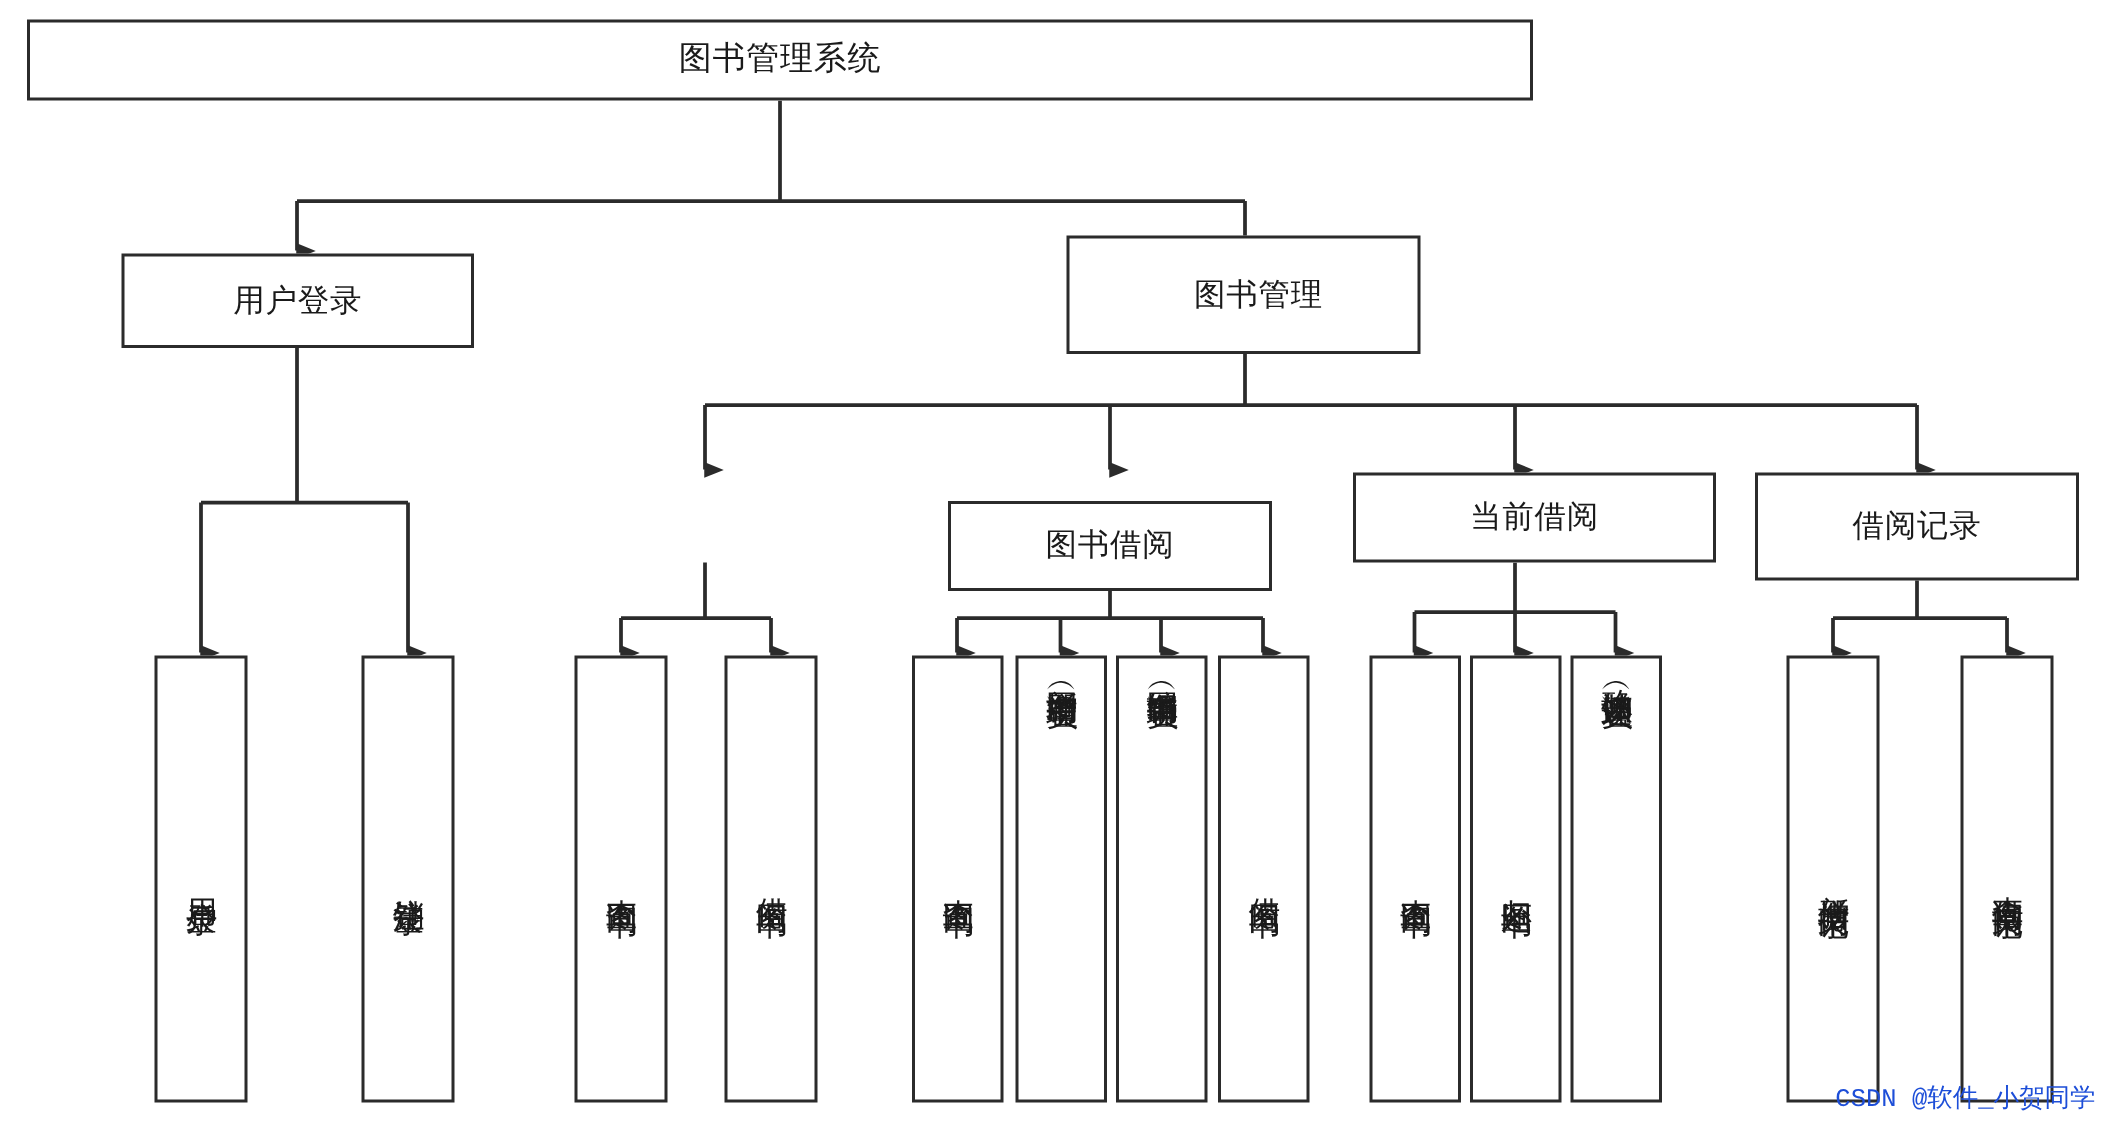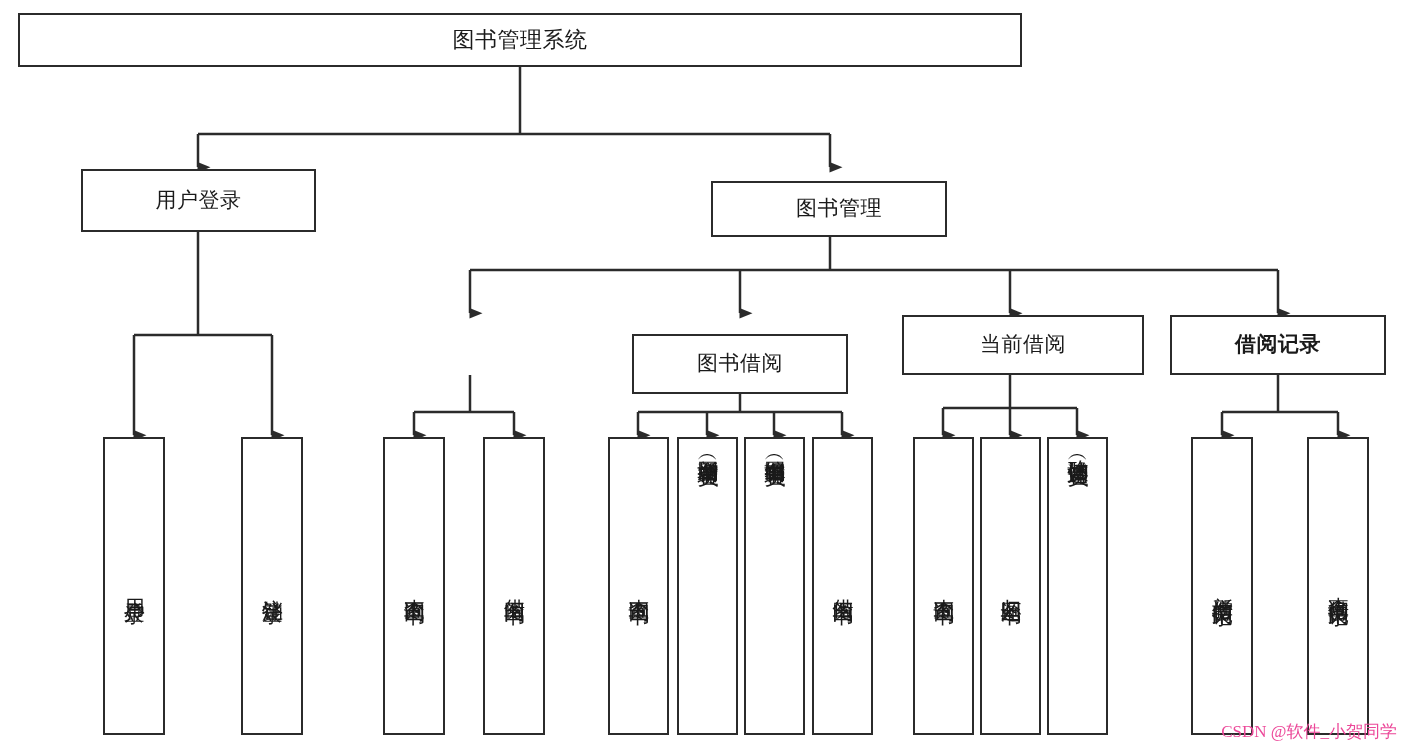--- a/index.html
+++ b/index.html
@@ -67,23 +67,23 @@
     align-items: flex-start;
   }
   .node.vert.tall-text .node-label {
     letter-spacing: 1px;
   }
   #watermark {
     position: absolute;
     right: 8px;
     bottom: 4px;
     font-size: 17px;
-    color: #ec4899;
+    color: #1d4ed8;
     white-space: nowrap;
-    font-family: Liberation Serif, serif;
+    font-family: Liberation Mono, monospace;
   }
 </style>
 </head>
 <body>
 
 <div id="diagram-root">
 
   <svg id="edges-layer" viewBox="0 0 1405 747" width="1405" height="747">
     <defs>
       <marker id="arrow" viewBox="0 0 12 14" refX="5.5" refY="13" markerWidth="12" markerHeight="14" orient="auto-start-reverse" markerUnits="userSpaceOnUse">
@@ -136,31 +136,31 @@
     </g>
   </svg>
 
   <div class="node root horiz" style="left:18px; top:13px; width:1004px; height:54px;">
     <span class="node-label">图书管理系统</span>
   </div>
 
   <div class="node horiz" style="left:81px; top:169px; width:235px; height:63px;">
     <span class="node-label">用户登录</span>
   </div>
-  <div class="node horiz" style="left:711px; top:181px; width:236px; height:56px;padding-left:20px;">
+  <div class="node horiz" style="left:711px; top:157px; width:236px; height:79px;padding-left:20px;">
     <span class="node-label">图书管理</span>
   </div>
 
   <div class="node horiz" style="left:632px; top:315px; width:216px; height:60px;margin-top:19px;">
     <span class="node-label">图书借阅</span>
   </div>
   <div class="node horiz" style="left:902px; top:315px; width:242px; height:60px;">
     <span class="node-label">当前借阅</span>
   </div>
-  <div class="node horiz" style="left:1170px; top:315px; width:216px; height:60px;font-weight:bold;">
+  <div class="node horiz" style="left:1170px; top:315px; width:216px; height:72px;">
     <span class="node-label">借阅记录</span>
   </div>
 
   <div class="node vert" style="left:103px; top:437px; width:62px; height:298px;">
     <span class="node-label">用户登录</span>
   </div>
   <div class="node vert" style="left:241px; top:437px; width:62px; height:298px;">
     <span class="node-label">注销登录</span>
   </div>
 

